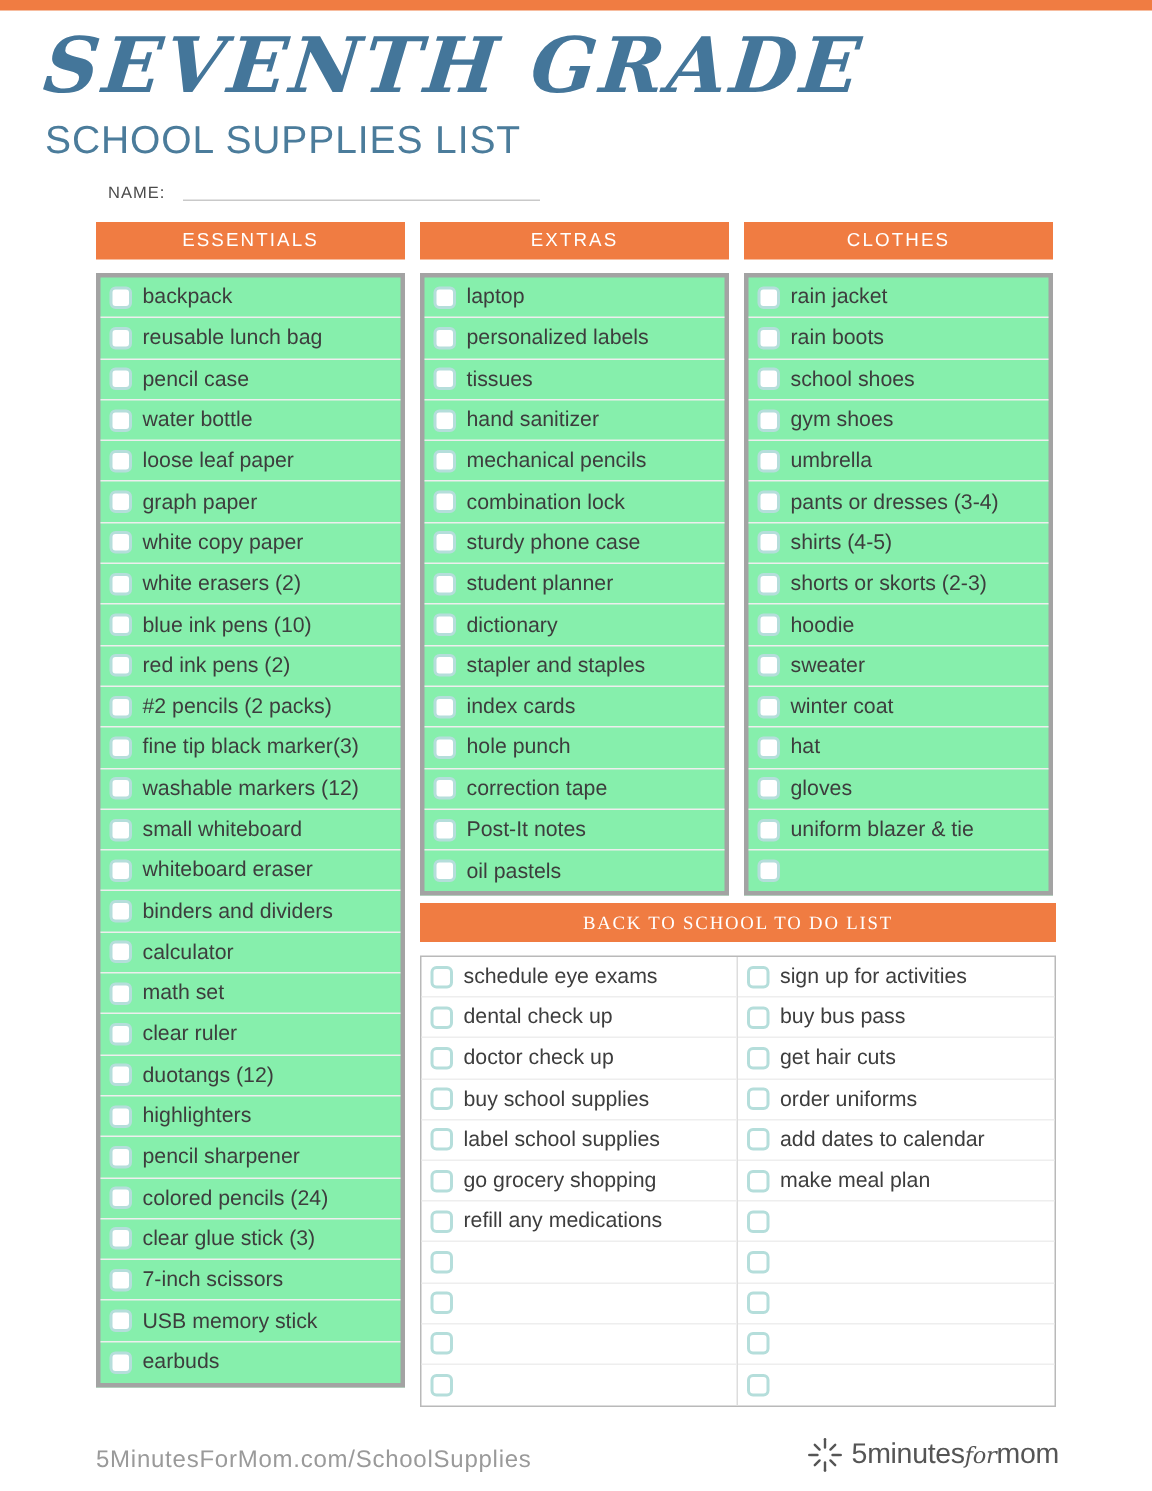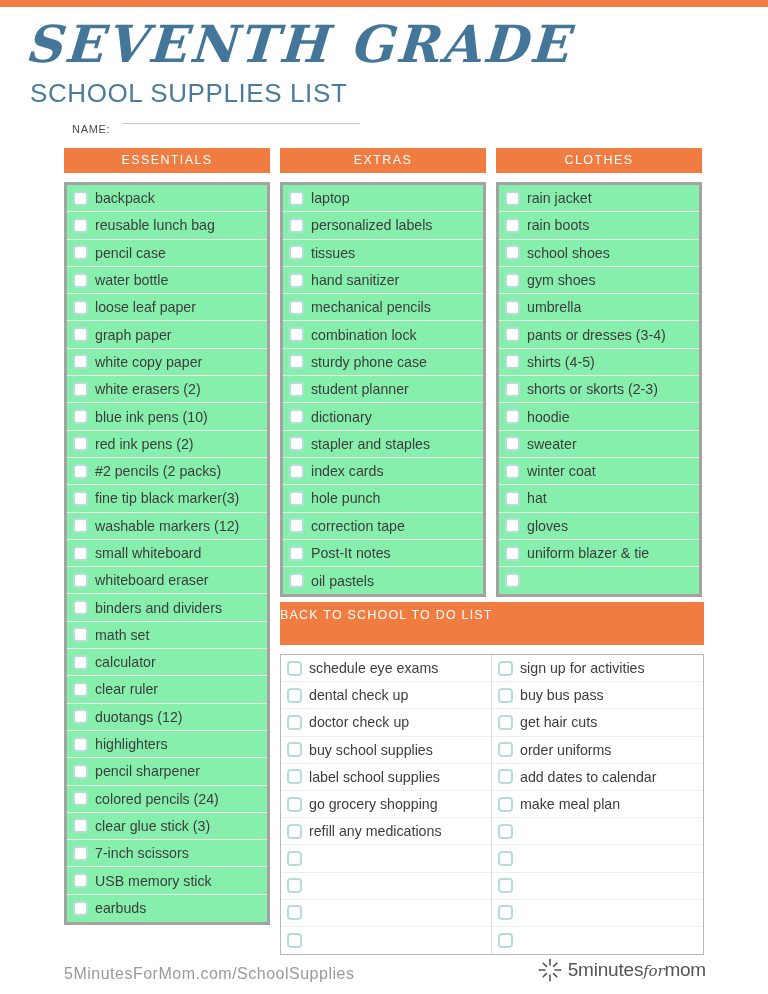--- a/index.html
+++ b/index.html
@@ -47,21 +47,21 @@
   .sub-title {
     font-family: "Liberation Sans", sans-serif;
     font-size: 26px;
     line-height: 32px;
     letter-spacing: 0.6px;
     color: #4B7C9B;
     margin-top: 2px;
   }
   .name-row {
     display: flex;
-    align-items: flex-start;
+    align-items: flex-end;
     margin-top: 14px;
     margin-left: 2px;
     padding-left: 40px;
   }
   .name-label {
     font-size: 11px;
     letter-spacing: 0.7px;
     color: #4a4a4a;
     padding-bottom: 1px;
   }
@@ -126,23 +126,24 @@
     position: absolute;
     left: 280px;
     top: 602px;
     width: 424px;
   }
   .todo-head {
     background: #F07C42;
     color: #ffffff;
     font-size: 12.5px;
     letter-spacing: 1.2px;
-    text-align: left;
-    height: 43px;
+    text-align: center;
+    height: 26px;
     line-height: 26px;
+    font-family: Liberation Serif, serif;
   }
   .todo-box {
     border: 1px solid #b9b9b9;
     margin-top: 9px;
     display: flex;
   }
   .todo-col { width: 50%; }
   .todo-col:first-child { border-right: 1px solid #dddddd; }
   .todo-col .row { height: 27.2px; }
   
@@ -255,25 +256,25 @@
           <div class="row">
             <span class="cb"></span>
             <span class="row-label">whiteboard eraser</span>
           </div>
           <div class="row">
             <span class="cb"></span>
             <span class="row-label">binders and dividers</span>
           </div>
           <div class="row">
             <span class="cb"></span>
+            <span class="row-label">calculator</span>
+          </div>
+          <div class="row">
+            <span class="cb"></span>
             <span class="row-label">math set</span>
-          </div>
-          <div class="row">
-            <span class="cb"></span>
-            <span class="row-label">calculator</span>
           </div>
           <div class="row">
             <span class="cb"></span>
             <span class="row-label">clear ruler</span>
           </div>
           <div class="row">
             <span class="cb"></span>
             <span class="row-label">duotangs (12)</span>
           </div>
           <div class="row">

